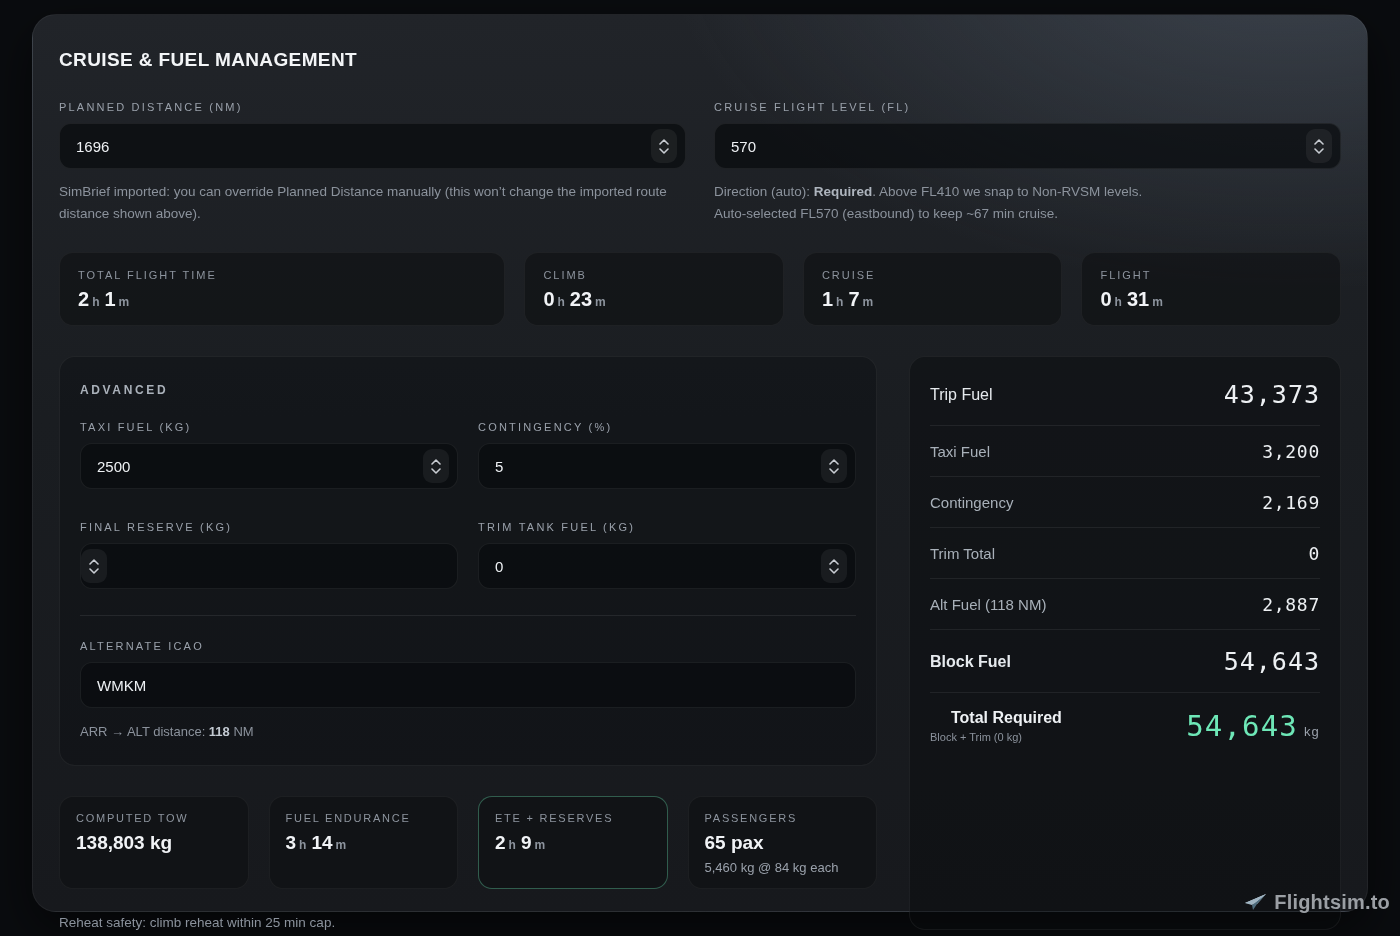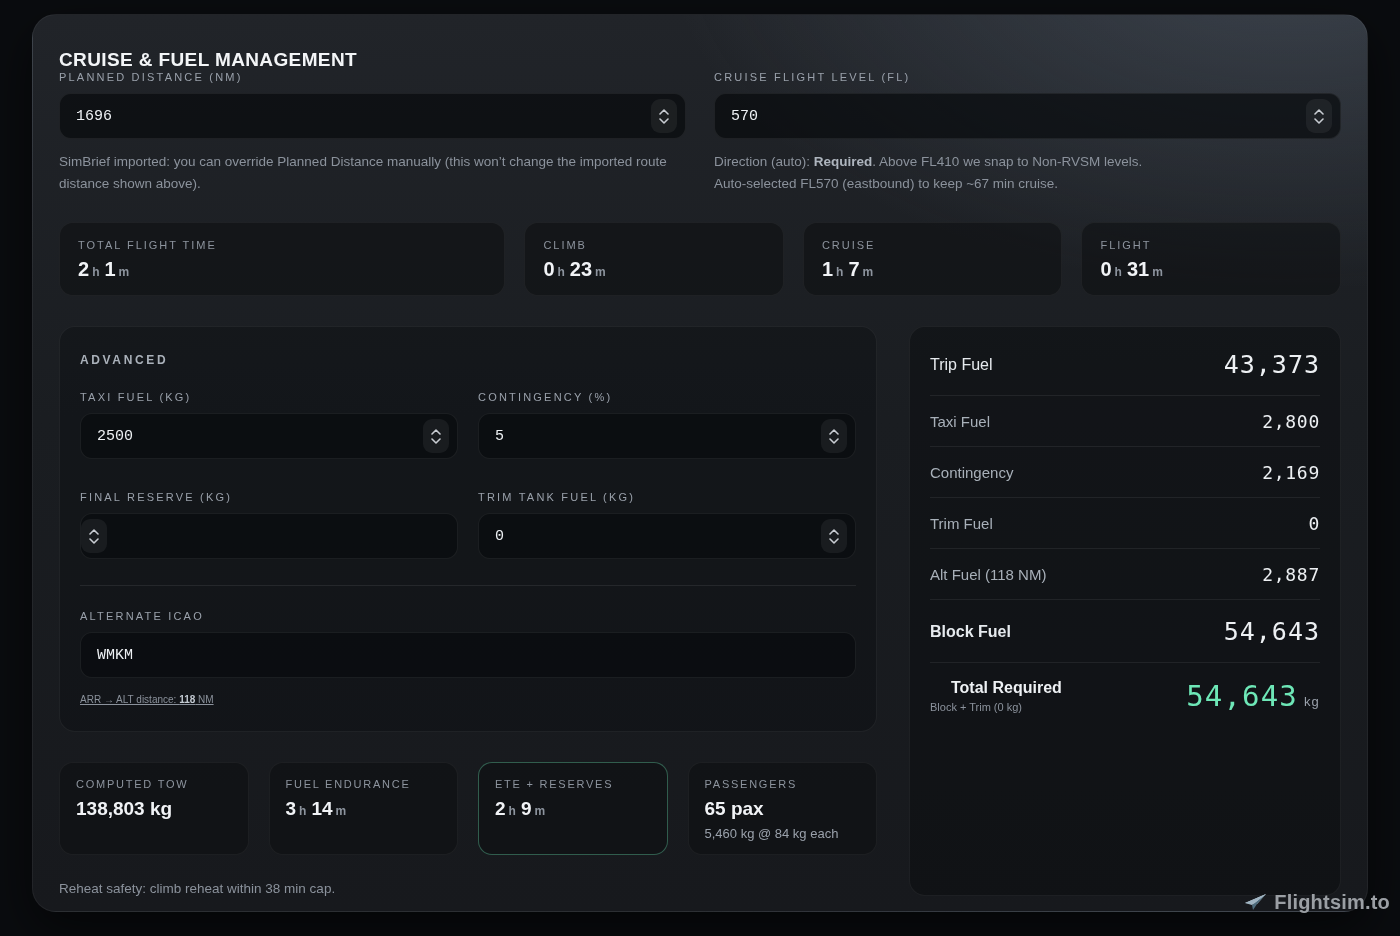--- a/index.html
+++ b/index.html
@@ -17,38 +17,38 @@
     border-radius: 24px;
     border: 1px solid rgba(255,255,255,0.05);
     background:
       radial-gradient(1000px 560px at 94% -8%, rgba(100,113,130,0.40), rgba(100,113,130,0.0) 62%),
       linear-gradient(180deg, #212429 0%, #1a1d21 45%, #17191d 100%);
     box-shadow: 0 18px 50px rgba(0,0,0,0.55);
     padding: 34px 26px 28px 26px;
   }
   .page-title {
     font-size: 19px; font-weight: bold; letter-spacing: 0.02em;
-    color: #f3f5f7; 
+    color: #f3f5f7; margin-bottom: 30px;
   }
   .field-label {
     font-size: 11px; letter-spacing: 0.20em; color: #9aa1ab;
     margin-bottom: 10px; font-weight: normal;
   }
   .top-grid { display: grid; grid-template-columns: 1fr 1fr; gap: 28px; margin-bottom: 28px; }
   .input-wrap {
     position: relative; height: 46px;
     background: rgba(9,11,14,0.72);
     border: 1px solid rgba(255,255,255,0.07);
     border-radius: 12px;
     display: flex; align-items: center;
   }
   .input-wrap input {
     flex: 1; background: transparent; border: none; outline: none;
     color: #eef1f4; font-size: 15px; padding: 0 16px;
-    font-family: Liberation Mono, monospace;
+    font-family: Liberation Sans, sans-serif;
   }
   .stepper {
     width: 26px; height: 34px; margin-right: 8px;
     background: rgba(255,255,255,0.06);
     border: none; border-radius: 9px;
     display: flex; flex-direction: column; align-items: center; justify-content: center;
     gap: 3px; cursor: pointer; flex: none;
   }
   .stepper svg { display: block; }
   .helper {
@@ -76,21 +76,21 @@
     border-radius: 16px;
     padding: 26px 20px 26px 20px;
     margin-bottom: 30px;
   }
   .advanced-heading {
     font-size: 12px; font-weight: bold; letter-spacing: 0.22em;
     color: #aab1ba; margin-bottom: 24px;
   }
   .adv-grid { display: grid; grid-template-columns: 1fr 1fr; gap: 32px 20px; }
   .adv-divider { height: 1px; background: rgba(255,255,255,0.08); margin: 26px 0 24px 0; }
-  .arr-note { margin-top: 16px; font-size: 10px; color: #8b929c; text-decoration: underline; }
+  .arr-note { margin-top: 16px; font-size: 13px; color: #8b929c; }
   .arr-note strong { color: #c3cad2; }
   .summary-panel {
     background: rgba(9,11,14,0.45);
     border: 1px solid rgba(255,255,255,0.06);
     border-radius: 16px;
     padding: 6px 20px;
   }
   .srow {
     display: flex; align-items: center; justify-content: space-between;
     padding: 15px 0 14px 0;
@@ -281,38 +281,38 @@
           <div class="mini-label">ETE + RESERVES</div>
           <div class="mini-value"><span>2</span><span class="unit">h</span><span>9</span><span class="unit">m</span></div>
         </div>
         <div class="mini-card">
           <div class="mini-label">PASSENGERS</div>
           <div class="mini-value">65 pax</div>
           <div class="mini-sub">5,460 kg @ 84 kg each</div>
         </div>
       </div>
 
-      <div class="footer-note">Reheat safety: climb reheat within 38 min cap.</div>
+      <div class="footer-note">Reheat safety: climb reheat within 25 min cap.</div>
     </div>
 
     <div class="summary-panel">
       <div class="srow big">
         <span class="slabel">Trip Fuel</span>
         <span class="svalue">43,373</span>
       </div>
       <div class="srow">
         <span class="slabel">Taxi Fuel</span>
-        <span class="svalue">2,800</span>
+        <span class="svalue">3,200</span>
       </div>
       <div class="srow">
         <span class="slabel">Contingency</span>
         <span class="svalue">2,169</span>
       </div>
       <div class="srow">
-        <span class="slabel">Trim Fuel</span>
+        <span class="slabel">Trim Total</span>
         <span class="svalue">0</span>
       </div>
       <div class="srow">
         <span class="slabel">Alt Fuel (118 NM)</span>
         <span class="svalue">2,887</span>
       </div>
       <div class="srow big">
         <span class="slabel" style="font-weight:bold;">Block Fuel</span>
         <span class="svalue">54,643</span>
       </div>

